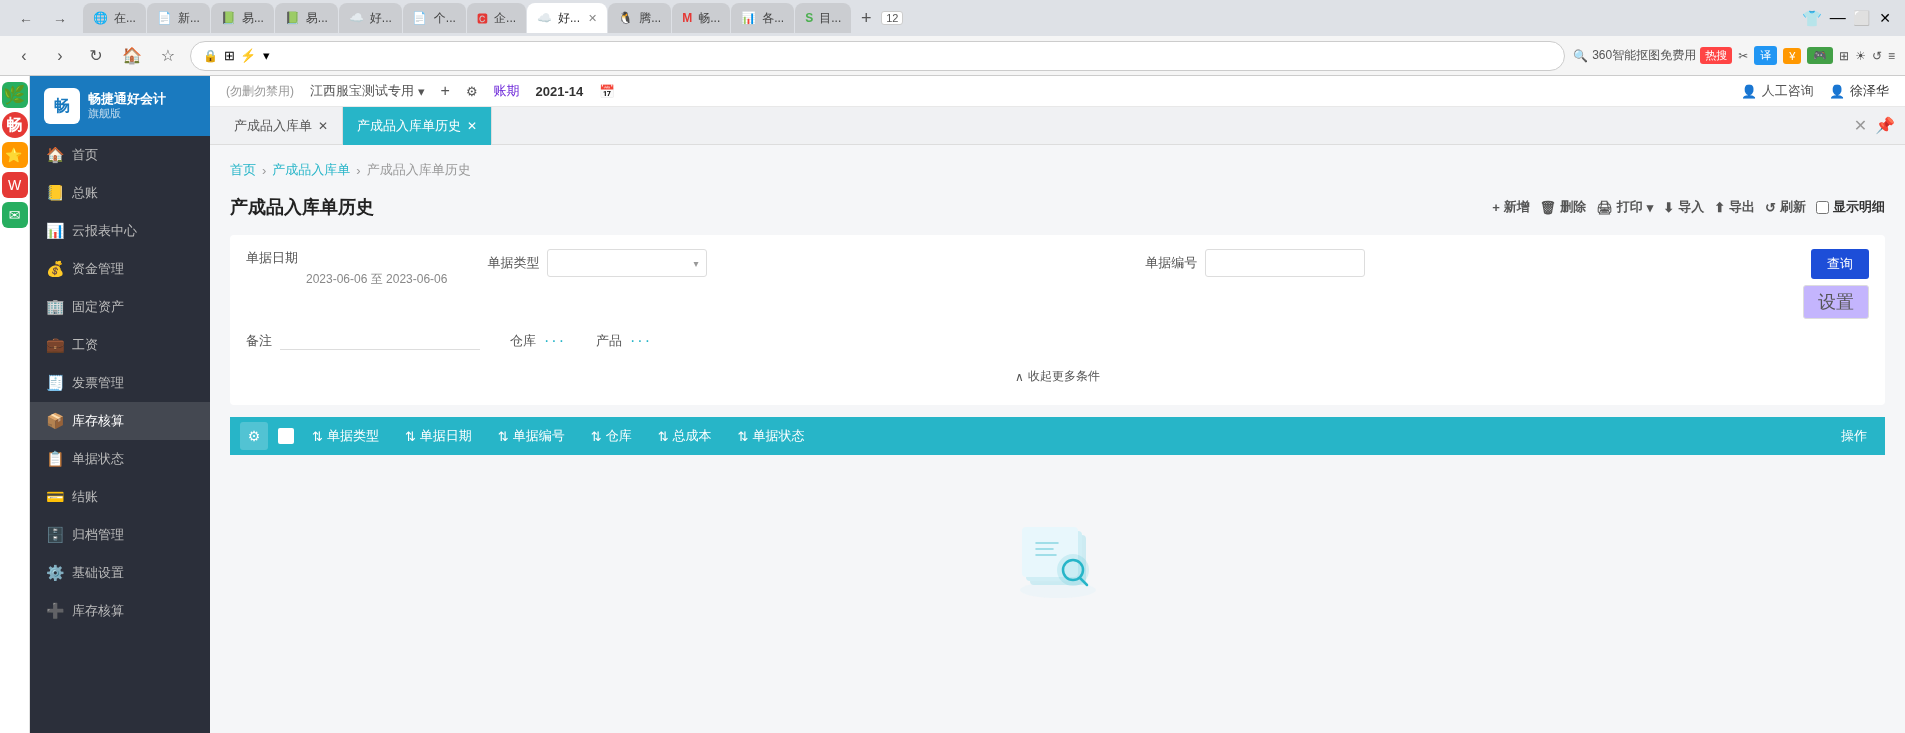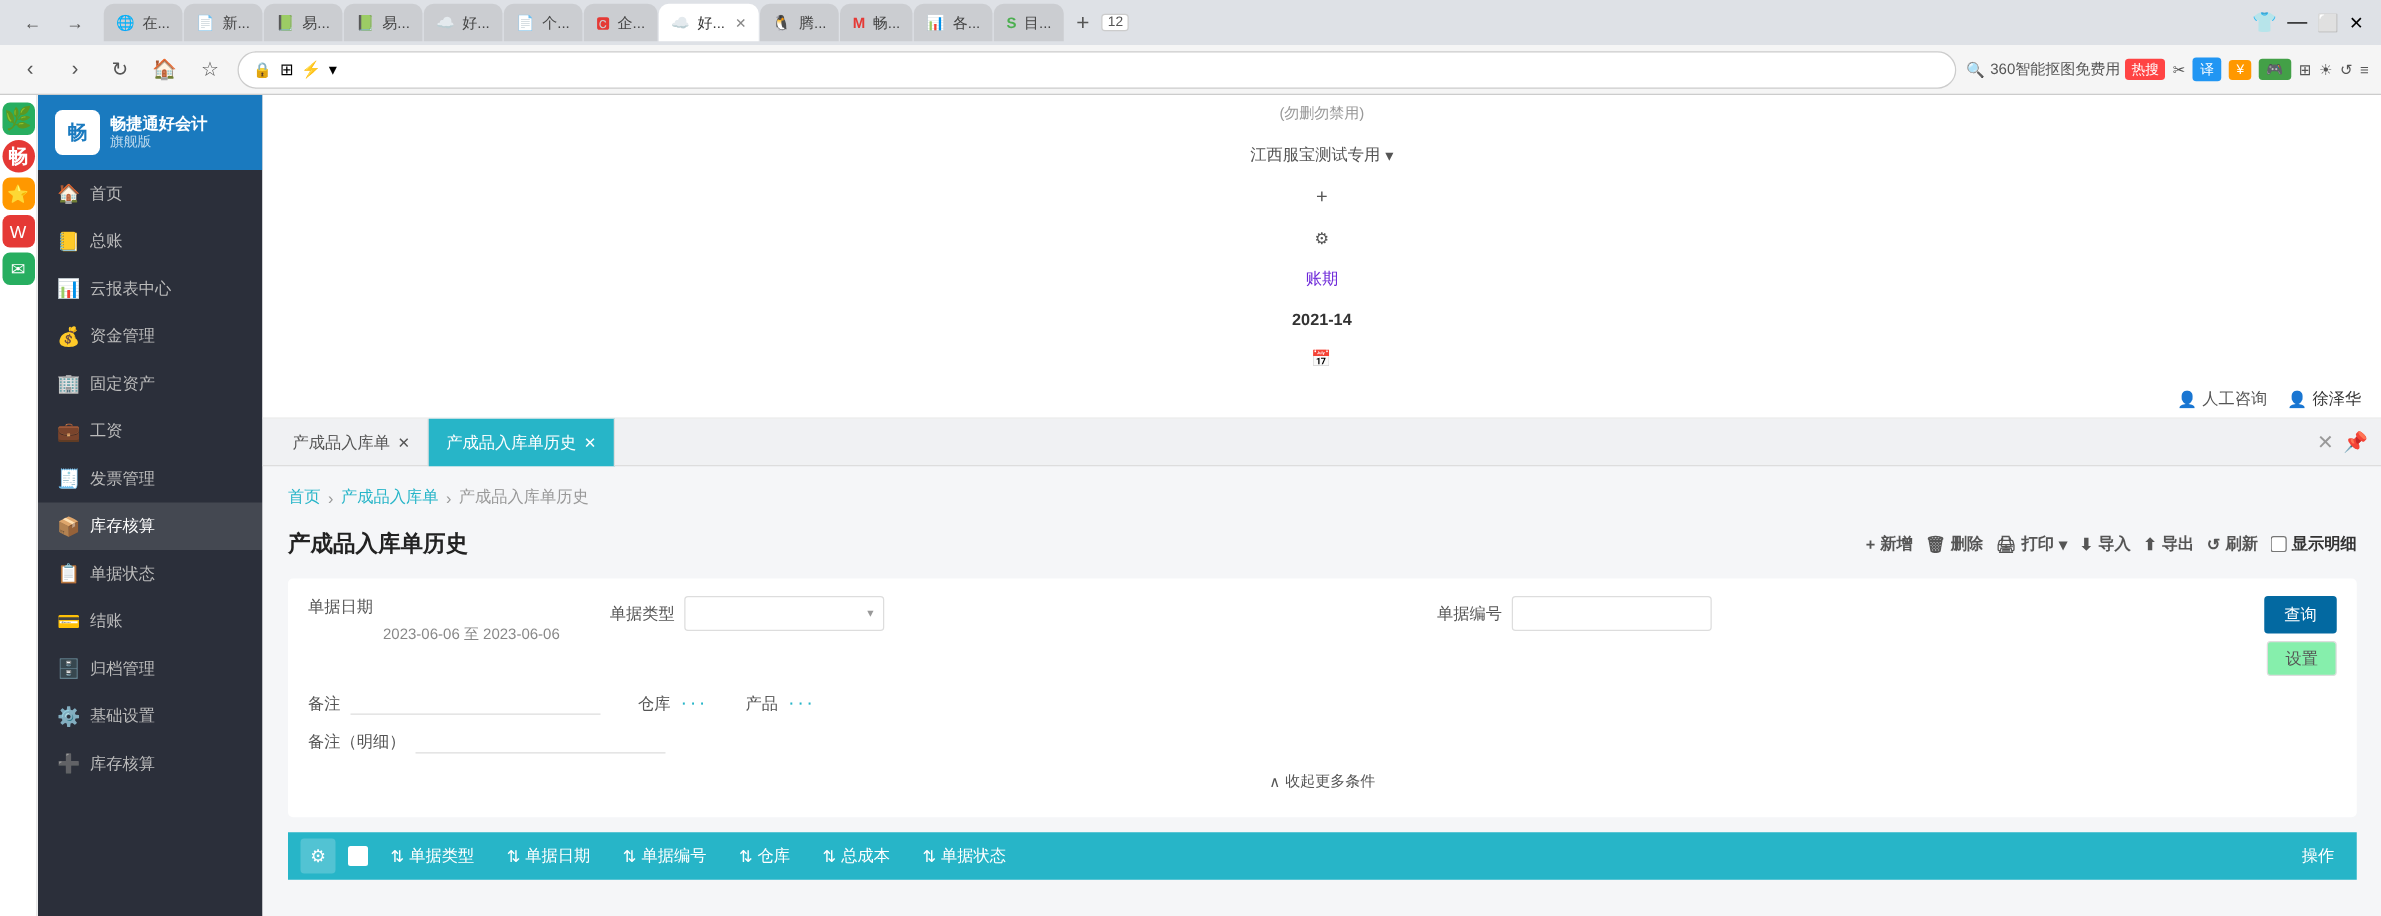--- a/index.html
+++ b/index.html
@@ -82,32 +82,32 @@
     .table-toolbar { background: #27b5c8; display: flex; align-items: center; padding: 0 10px; height: 38px; gap: 10px; }
     .toolbar-gear { width: 28px; height: 28px; background: rgba(255,255,255,0.2); border-radius: 3px; display: flex; align-items: center; justify-content: center; cursor: pointer; color: #fff; font-size: 14px; }
     .toolbar-checkbox { width: 16px; height: 16px; background: #fff; border-radius: 2px; cursor: pointer; }
     .toolbar-col { display: flex; align-items: center; gap: 4px; color: #fff; font-size: 13px; cursor: pointer; padding: 0 8px; white-space: nowrap; }
     .toolbar-col-end { margin-left: auto; }
 
     
     .empty-state { display: flex; flex-direction: column; align-items: center; justify-content: center; padding: 60px 0; color: #bbb; }
 
     
-    .query-btn { background: #0369a1; color: #fff; border: none; padding: 6px 16px; border-radius: 3px; cursor: pointer; font-size: 13px; }
-    .settings-btn { background: #86efac; color: #555; border: 1px solid #ddd; padding: 4px 14px; border-radius: 3px; cursor: pointer; font-size: 13px; }
+    .query-btn { background: #1d4ed8; color: #fff; border: none; padding: 6px 16px; border-radius: 3px; cursor: pointer; font-size: 13px; }
+    .settings-btn { background: #c4b5fd; color: #555; border: 1px solid #ddd; padding: 4px 14px; border-radius: 3px; cursor: pointer; font-size: 18px; }
 
     .filter-right-actions { display: flex; flex-direction: column; align-items: flex-end; gap: 6px; margin-left: auto; }
 
     
     ::-webkit-scrollbar { width: 6px; }
     ::-webkit-scrollbar-track { background: #f0f0f0; }
     ::-webkit-scrollbar-thumb { background: #ccc; border-radius: 3px; }
 
     
-    .account-header { display: flex; align-items: center; background: #fff; border-bottom: 1px solid #e8e8e8; padding: 6px 16px; gap: 16px; font-size: 13px; color: #555; flex-direction: column; }
+    .account-header { display: flex; align-items: center; background: #fff; border-bottom: 1px solid #e8e8e8; padding: 6px 16px; gap: 16px; font-size: 13px; color: #555; }
     .period-label { color: #6d28d9; }
     .period-value { color: #333; font-weight: bold; }
     .period-icon { color: #27b5c8; cursor: pointer; }
     .account-dropdown { display: flex; align-items: center; gap: 4px; cursor: pointer; }
     .human-service { display: flex; align-items: center; gap: 4px; color: #555; cursor: pointer; font-size: 13px; }
     .user-name { display: flex; align-items: center; gap: 4px; color: #333; font-size: 13px; cursor: pointer; }
     .top-bar-right { margin-left: auto; display: flex; align-items: center; gap: 16px; }
     .filter-input-line { width: 200px; border: none; border-bottom: 1px solid #ddd; outline: none; font-size: 12px; padding: 2px 4px; }
   </style>
 </head>
@@ -434,26 +434,20 @@
           <div class="filter-group">
             <span class="filter-label">仓库</span>
             <span class="filter-dots">···</span>
           </div>
           <div class="filter-group">
             <span class="filter-label">产品</span>
             <span class="filter-dots">···</span>
           </div>
         </div>
 
-        <div style="display:flex; align-items:center; gap:30px; margin-bottom:8px;">
-          <div class="filter-group">
-            <span class="filter-label">备注（明细）</span>
-            <input class="filter-input-line" style="">
-          </div>
-        </div>
 
         <div class="collapse-row">
           <span class="collapse-btn">
             <span>∧</span>
             <span>收起更多条件</span>
           </span>
         </div>
       </div>
 
       <div class="table-toolbar">

